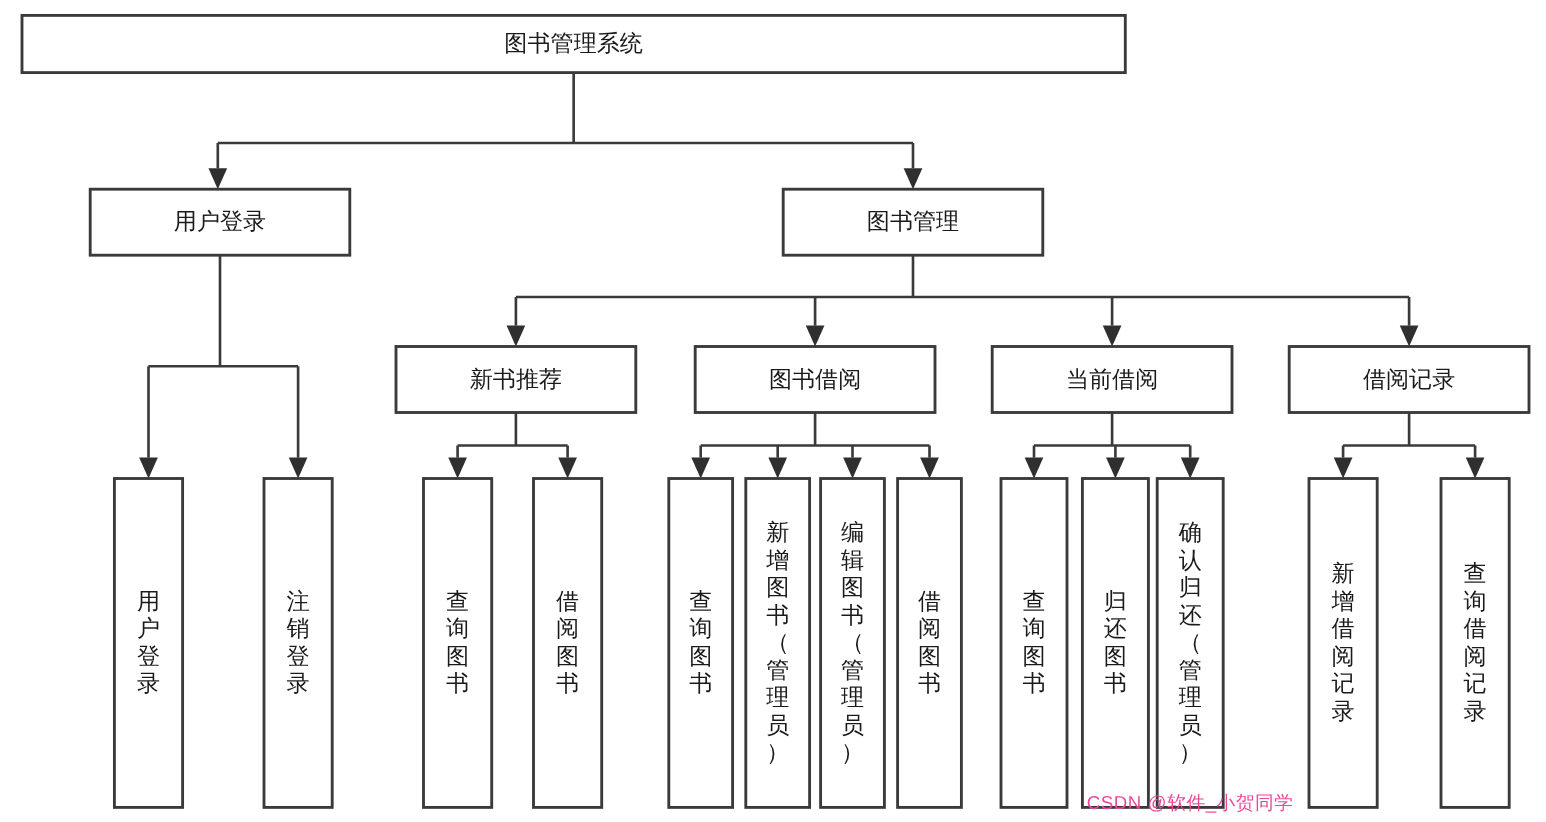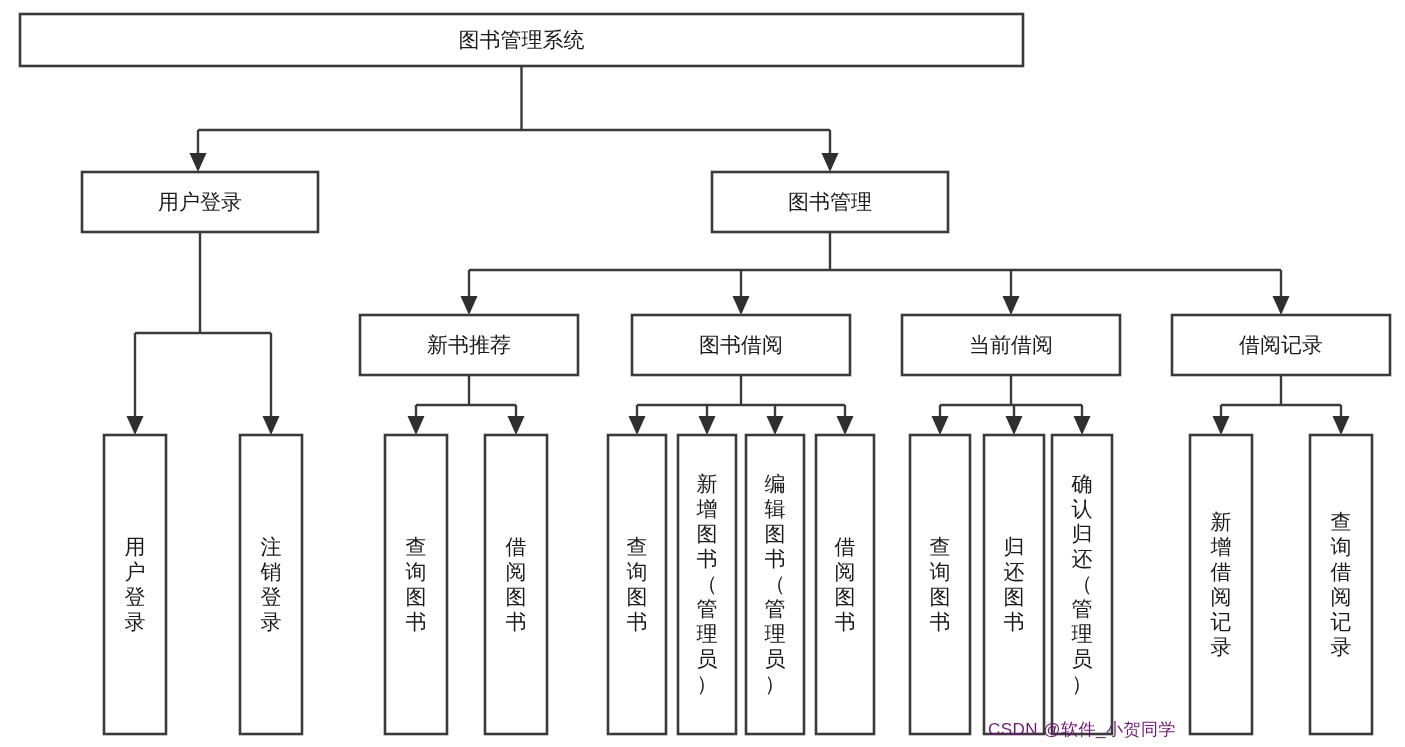--- a/index.html
+++ b/index.html
@@ -56,21 +56,21 @@
     font-size: 21px;
     fill: #1a1a1a;
     text-anchor: middle;
   }
   .watermark-text {
     position: absolute;
     right: 14px;
     bottom: 6px;
     font-family: "Liberation Sans", "DejaVu Sans", sans-serif;
     font-size: 17px;
-    color: #701a75;
+    color: #ec4899;
     letter-spacing: 0.5px;
     white-space: nowrap;
     user-select: none;
   }
 </style>
 </head>
 <body>
 
 <div id="diagram-root">
   <svg class="diagram-canvas" viewBox="0 0 1405 747">

